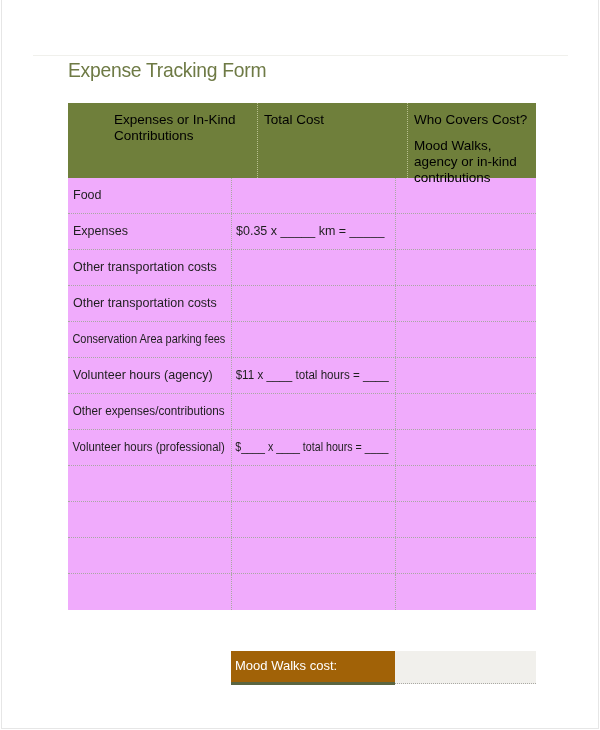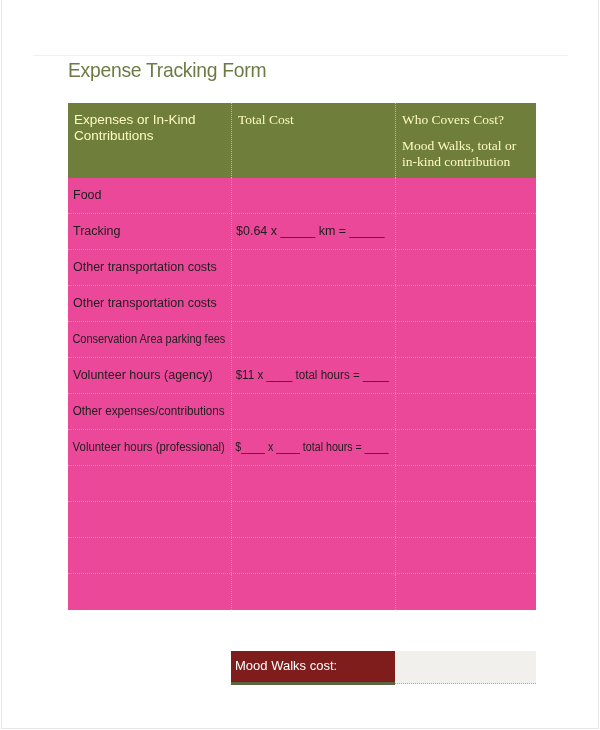--- a/index.html
+++ b/index.html
@@ -15,76 +15,76 @@
     position:absolute; left:33px; top:55px; width:535px; height:1px; background:#f0f0ec;
   }
   .title {
     position:absolute; left:68px; top:58px; font-size:21px; color:#6e7a45;
     letter-spacing:-0.3px; transform:scaleX(0.92); transform-origin:left top;
   }
   .table {
     position:absolute; left:68px; top:103px; width:468px;
   }
   .hdr {
-    display:flex; background:#6f7f3b; height:75px; color:#fef9c3;
+    display:flex; background:#6f7f3b; height:75px; color:#000000;padding-left:40px;
   }
   .hdr .c { font-size:13.5px; line-height:16px; padding:9px 6px 0 6px; box-sizing:border-box; }
   .c1 { width:163px; }
   .c2 { width:164px; }
   .c3 { width:141px; }
-  .hdr .c2, .hdr .c3 { border-left:1px dotted #b9c08f;font-family:Liberation Serif, serif; }
+  .hdr .c2, .hdr .c3 { border-left:1px dotted #b9c08f; }
   .hdr .sub { margin-top:10px; }
   .row {
-    display:flex; height:36px; background:#ec4899;
+    display:flex; height:36px; background:#f0abfc;
     border-bottom:1px dotted #a9a9a3; box-sizing:border-box;
   }
   .row .c {
     font-size:12.5px; color:#1e1e1e; line-height:35px; padding-left:5px; box-sizing:border-box;
     white-space:nowrap; transform-origin:left center;
   }
   .row .c2, .row .c3 { border-left:1px dotted #a9a9a3; }
   .row .c2 { padding-left:4px; }
   .row.last { border-bottom:none; }
   .total-row {
     position:absolute; left:231px; top:651px; display:flex; height:34px;
   }
   .total-label {
-    width:164px; background:#7f1d1d; color:#ffffff; font-size:13px; line-height:30px;
+    width:164px; background:#a16207; color:#ffffff; font-size:13px; line-height:30px;
     padding-left:4px; box-sizing:border-box; border-bottom:3px solid #5b6540;
   }
   .total-value {
     width:141px; background:#f1f0ec; border-bottom:1px dotted #a9a9a3; box-sizing:border-box; height:33px;
   }
 </style>
 </head>
 <body>
 
 <div class="page-border"></div>
 <div class="top-rule"></div>
 
 <div class="title">Expense Tracking Form</div>
 
 <div class="table">
   <div class="hdr">
     <div class="c c1">Expenses or In-Kind Contributions</div>
     <div class="c c2">Total Cost</div>
     <div class="c c3">
       <div>Who Covers Cost?</div>
-      <div class="sub">Mood Walks, total or in-kind contribution</div>
+      <div class="sub">Mood Walks, agency or in-kind contributions</div>
     </div>
   </div>
   <div id="rows">
       <div class="row">
         <div class="c c1">Food</div>
         <div class="c c2"></div>
         <div class="c c3"></div>
       </div>
       <div class="row">
-        <div class="c c1">Tracking</div>
-        <div class="c c2">$0.64 x _____ km = _____</div>
+        <div class="c c1">Expenses</div>
+        <div class="c c2">$0.35 x _____ km = _____</div>
         <div class="c c3"></div>
       </div>
       <div class="row">
         <div class="c c1">Other transportation costs</div>
         <div class="c c2"></div>
         <div class="c c3"></div>
       </div>
       <div class="row">
         <div class="c c1">Other transportation costs</div>
         <div class="c c2"></div>

